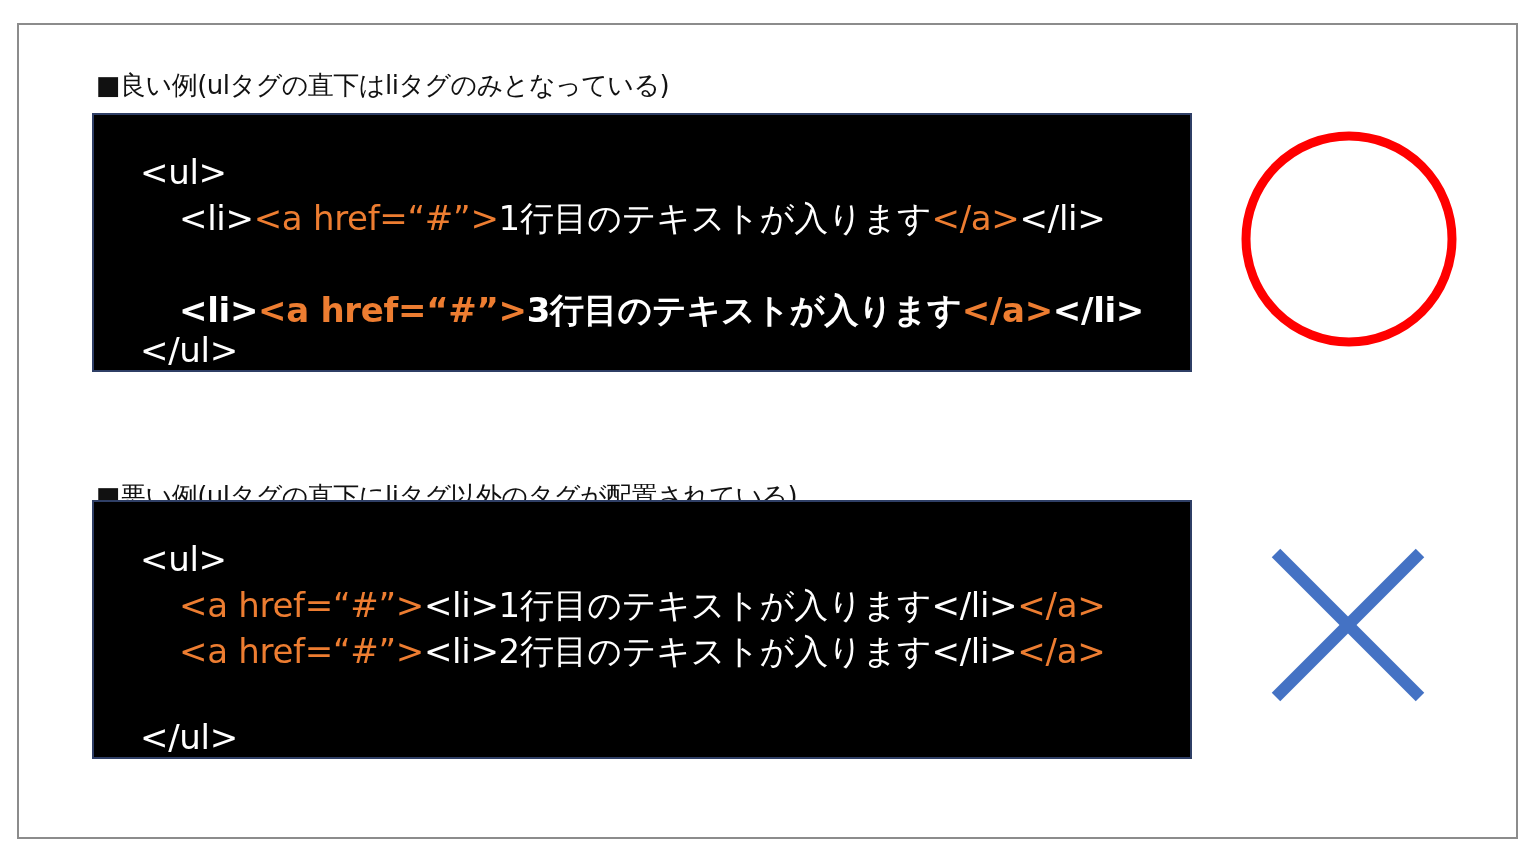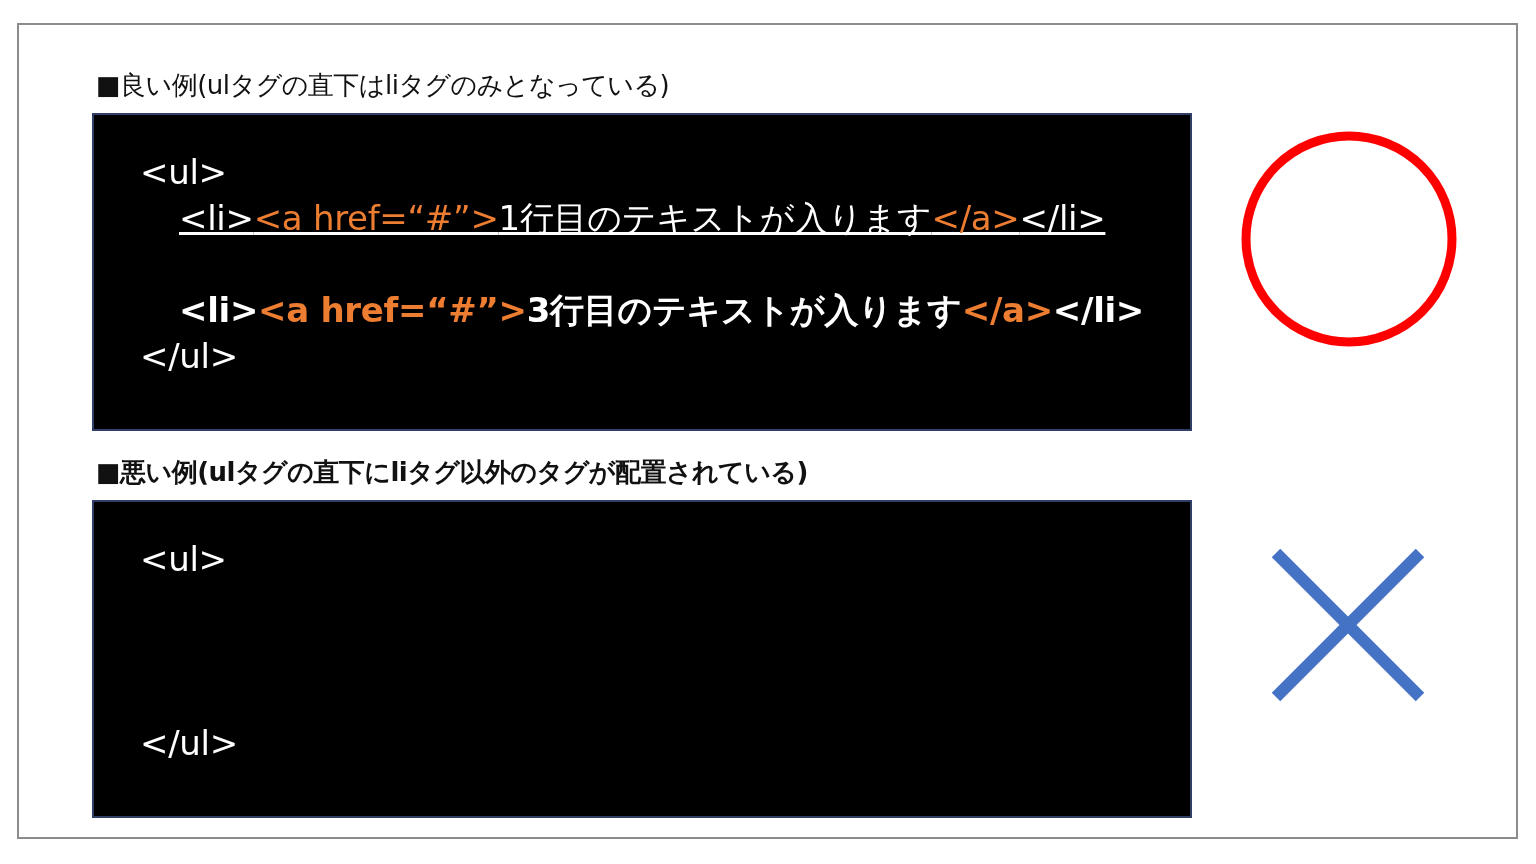--- a/index.html
+++ b/index.html
@@ -3,30 +3,30 @@
   <meta charset="utf-8">
   <style>
     html, body { margin: 0; padding: 0; background: #ffffff; }
     body { width: 1536px; height: 864px; position: relative; overflow: hidden;
            font-family: "DejaVu Sans", "Liberation Sans", sans-serif; }
     .frame { position: absolute; left: 17px; top: 23px; width: 1501px; height: 816px;
              border: 2px solid #8c8c8c; box-sizing: border-box; background: #fff; }
     .heading { position: absolute; left: 96px; font-size: 26px; color: #111; white-space: nowrap;
                letter-spacing: -0.5px; }
     .heading.good { top: 68px; }
-    .heading.bad { top: 455px; font-weight: bold; }
-    .code-box { position: absolute; left: 92px; width: 1100px; height: 318px;
+    .heading.bad { top: 479px; }
+    .code-box { position: absolute; left: 92px; width: 1100px; height: 259px;
                 background: #000; border: 2px solid #2f3f66; box-sizing: border-box; }
     .code-box.good { top: 113px; }
     .code-box.bad { top: 500px; }
     .code-line { position: absolute; font-size: 34px; color: #fff; white-space: nowrap;
                  line-height: 40px; letter-spacing: -0.3px; }
     .code-line.outer { left: 46px; }
     .code-line.inner { left: 85px; }
-    .l0 { top: 37px; } .l1 { top: 83px; text-decoration: underline; } .l2 { top: 129px; } .l3 { top: 175px; font-weight: bold; } .l4 { top: 221px; }
+    .l0 { top: 37px; } .l1 { top: 83px; } .l2 { top: 129px; } .l3 { top: 175px; font-weight: bold; } .l4 { top: 215px; }
     .w { color: #ffffff; }
     .o { color: #ed7d31; }
     .mark { position: absolute; }
     .mark.circle { left: 1240px; top: 130px; width: 218px; height: 218px; }
     .mark.cross { left: 1268px; top: 545px; width: 160px; height: 160px; }
   </style>
 </head>
 <body>
 
 <div class="frame"></div>
@@ -50,20 +50,26 @@
   <svg width="218" height="218" viewBox="0 0 218 218">
     <circle cx="109" cy="109" r="103" fill="none" stroke="#ff0000" stroke-width="9"></circle>
   </svg>
 </div>
 
 <div class="heading bad">■悪い例(ulタグの直下にliタグ以外のタグが配置されている)</div>
 <div class="code-box bad">
   <div class="code-line outer l0">
     <span class="w">&lt;ul&gt;</span>
   </div>
+  <div class="code-line inner l1">
+    <span class="o">&lt;a href=“#”&gt;</span><span class="w">&lt;li&gt;</span><span class="w">1行目のテキストが入ります</span><span class="w">&lt;/li&gt;</span><span class="o">&lt;/a&gt;</span>
+  </div>
+  <div class="code-line inner l2">
+    <span class="o">&lt;a href=“#”&gt;</span><span class="w">&lt;li&gt;</span><span class="w">2行目のテキストが入ります</span><span class="w">&lt;/li&gt;</span><span class="o">&lt;/a&gt;</span>
+  </div>
   <div class="code-line outer l4">
     <span class="w">&lt;/ul&gt;</span>
   </div>
 </div>
 <div class="mark cross">
   <svg width="160" height="160" viewBox="0 0 160 160">
     <line x1="8" y1="8" x2="152" y2="152" stroke="#4472c4" stroke-width="12"></line>
     <line x1="152" y1="8" x2="8" y2="152" stroke="#4472c4" stroke-width="12"></line>
   </svg>
 </div>

